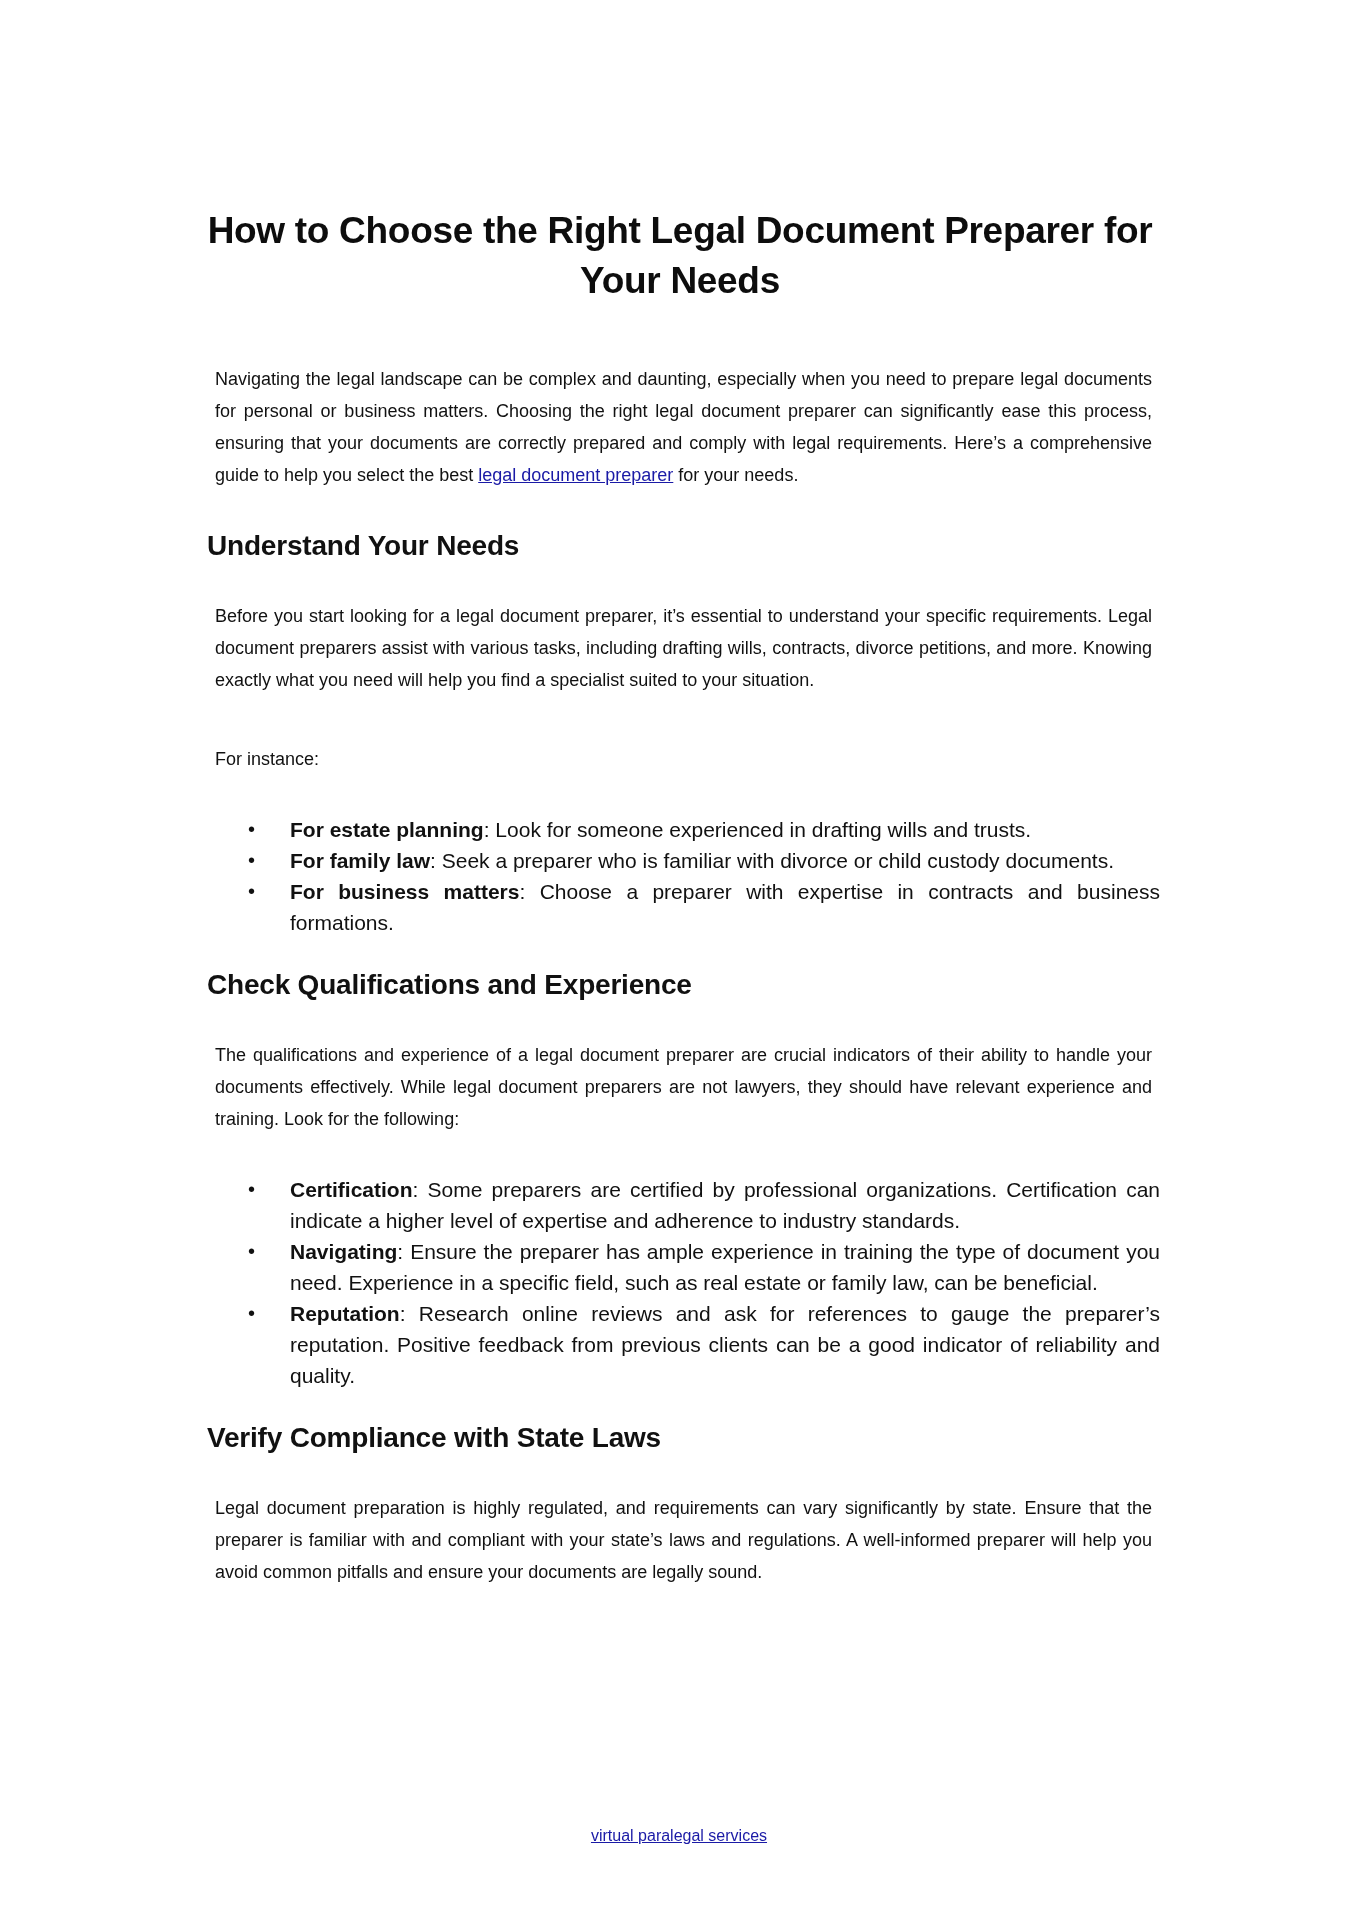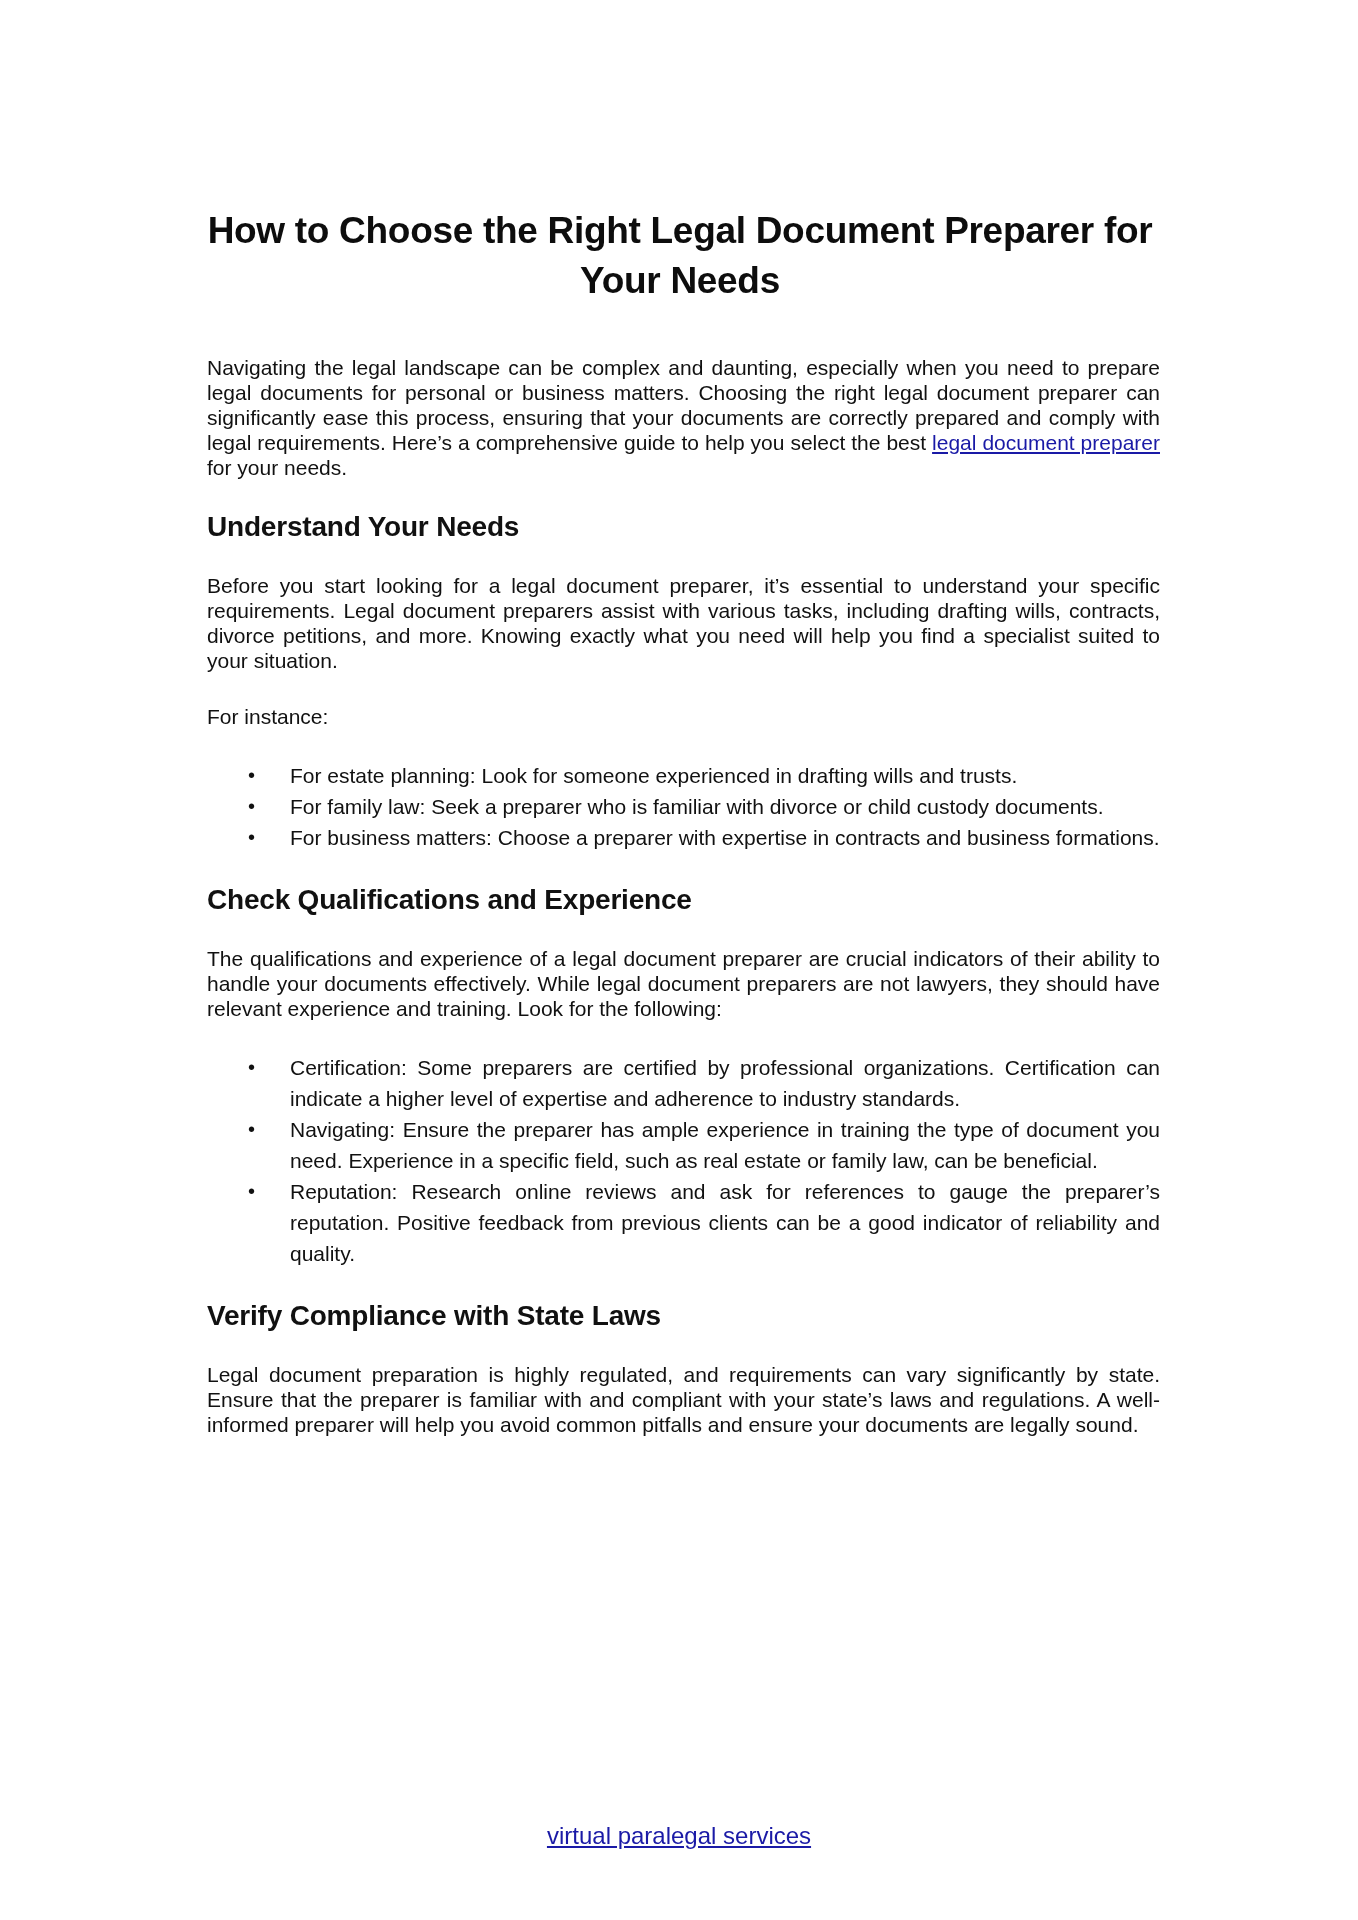--- a/index.html
+++ b/index.html
@@ -2,29 +2,29 @@
 <html><head>
 <meta charset="utf-8">
 <style>
   html, body { margin: 0; padding: 0; background: #ffffff; }
   body { width: 1358px; height: 1920px; position: relative; overflow: hidden;
          font-family: "Liberation Sans", "DejaVu Sans", sans-serif; color: #111111; }
   .page { position: absolute; left: 0; top: 0; width: 1358px; height: 1920px; }
   .title { position: absolute; left: 180px; width: 1000px; top: 166px; text-align: center;
            font-weight: bold; font-size: 37px; line-height: 50px; letter-spacing: -0.3px; color: #0d0d0d; margin-top: 40px; }
   .content { position: absolute; left: 207px; width: 953px; top: 355px; }
-  p { margin: 0; font-size: 21px; line-height: 25px; text-align: justify; text-align-last: left; }
+  p { margin: 8px; font-size: 18px; line-height: 32px; text-align: justify; text-align-last: left; }
   .gap { height: 31px; }
   .heading { font-weight: bold; font-size: 28px; line-height: 31px; letter-spacing: -0.2px; }
   ul { margin: 0; padding: 0; list-style: none; }
   li { position: relative; padding-left: 83px; font-size: 21px; line-height: 31px; text-align: justify; }
   li .bullet { position: absolute; left: 41px; top: 0; font-size: 20px; }
-  li b { font-weight: normal; }
+  li b { font-weight: bold; }
   a { color: #1a1aa6; text-decoration: underline; }
-  .footer { position: absolute; left: 0; width: 1358px; top: 1824px; text-align: center; font-size: 24px; line-height: 24px; }
+  .footer { position: absolute; left: 0; width: 1358px; top: 1824px; text-align: center; font-size: 16px; line-height: 24px; }
   .footer a { color: #1a1aa6; }
 </style>
 </head>
 <body>
 
 <div class="page">
   <div class="title">How to Choose the Right Legal Document Preparer for Your Needs</div>
 
   <div class="content">
     <p><span>Navigating the legal landscape can be complex and daunting, especially when you need to prepare legal documents for personal or business matters. Choosing the right legal document preparer can significantly ease this process, ensuring that your documents are correctly prepared and comply with legal requirements. Here’s a comprehensive guide to help you select the best </span><a href="#">legal document preparer</a><span> for your needs.</span></p>

